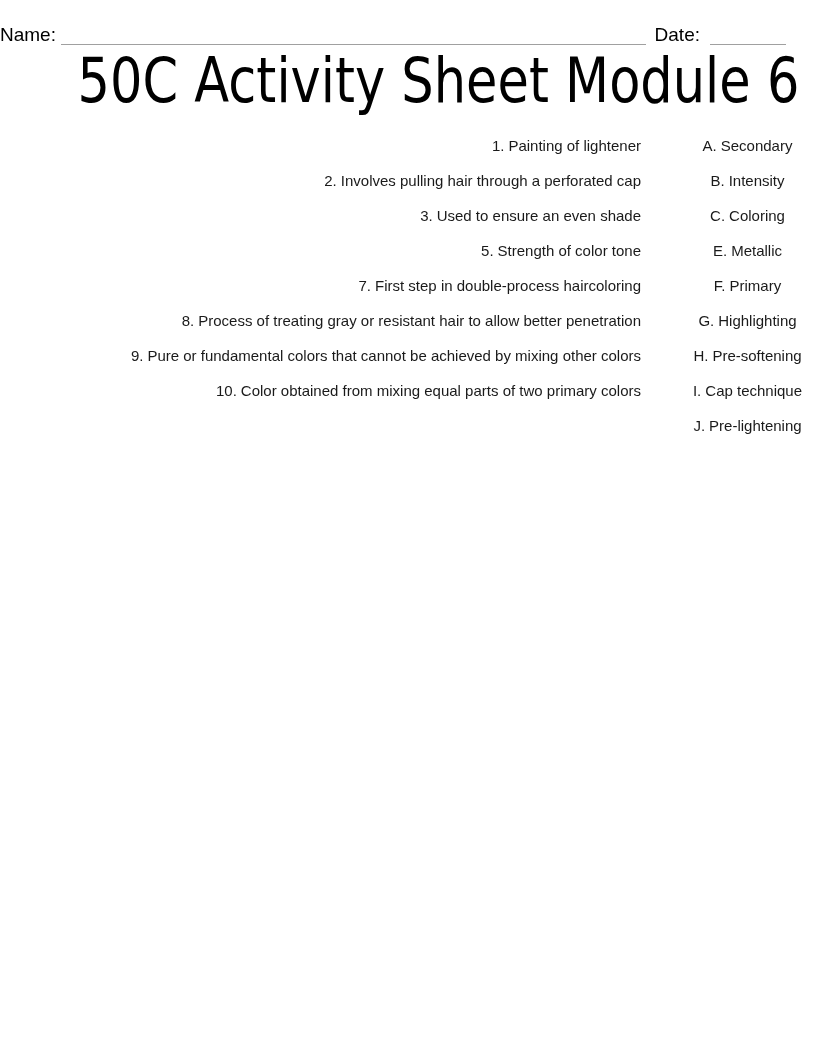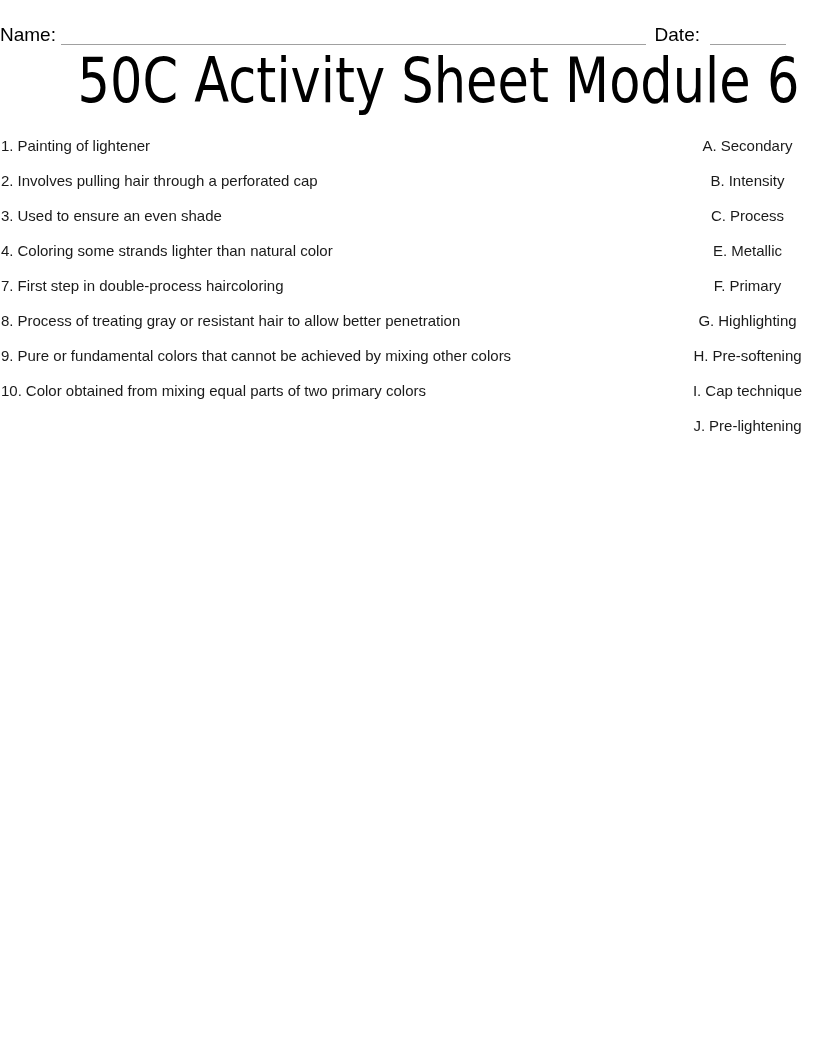--- a/index.html
+++ b/index.html
@@ -56,20 +56,21 @@
     transform: scaleX(0.81);
     transform-origin: 50% 50%;
   }
 
   
   .questions {
     position: absolute;
     left: 1px;
     top: 104px;
     width: 640px;
+    text-align: right;
   }
   .answers {
     position: absolute;
     left: 679px;
     top: 104px;
     width: 137px;
     text-align: center;
   }
   .row {
     height: 35px;
@@ -91,31 +92,31 @@
     <span>Date:</span>
     <span class="blank-line date-line"></span>
   </div>
 
   <div class="title">50C Activity Sheet Module 6</div>
 
   <div class="questions">
     <div class="row"><span class="num">1.</span><span>Painting of lightener</span></div>
     <div class="row"><span class="num">2.</span><span>Involves pulling hair through a perforated cap</span></div>
     <div class="row"><span class="num">3.</span><span>Used to ensure an even shade</span></div>
-    <div class="row"><span class="num">4.</span><span>Coloring some strands lighter than natural color</span></div>
+    <div class="row"><span class="num">5.</span><span>Strength of color tone</span></div>
     <div class="row"><span class="num">7.</span><span>First step in double-process haircoloring</span></div>
     <div class="row"><span class="num">8.</span><span>Process of treating gray or resistant hair to allow better penetration</span></div>
     <div class="row"><span class="num">9.</span><span>Pure or fundamental colors that cannot be achieved by mixing other colors</span></div>
     <div class="row"><span class="num">10.</span><span>Color obtained from mixing equal parts of two primary colors</span></div>
   </div>
 
   <div class="answers">
     <div class="row"><span class="letter">A.</span><span>Secondary</span></div>
     <div class="row"><span class="letter">B.</span><span>Intensity</span></div>
-    <div class="row"><span class="letter">C.</span><span>Process</span></div>
+    <div class="row"><span class="letter">C.</span><span>Coloring</span></div>
     <div class="row"><span class="letter">E.</span><span>Metallic</span></div>
     <div class="row"><span class="letter">F.</span><span>Primary</span></div>
     <div class="row"><span class="letter">G.</span><span>Highlighting</span></div>
     <div class="row"><span class="letter">H.</span><span>Pre-softening</span></div>
     <div class="row"><span class="letter">I.</span><span>Cap technique</span></div>
     <div class="row"><span class="letter">J.</span><span>Pre-lightening</span></div>
   </div>
 
 </div>
 

